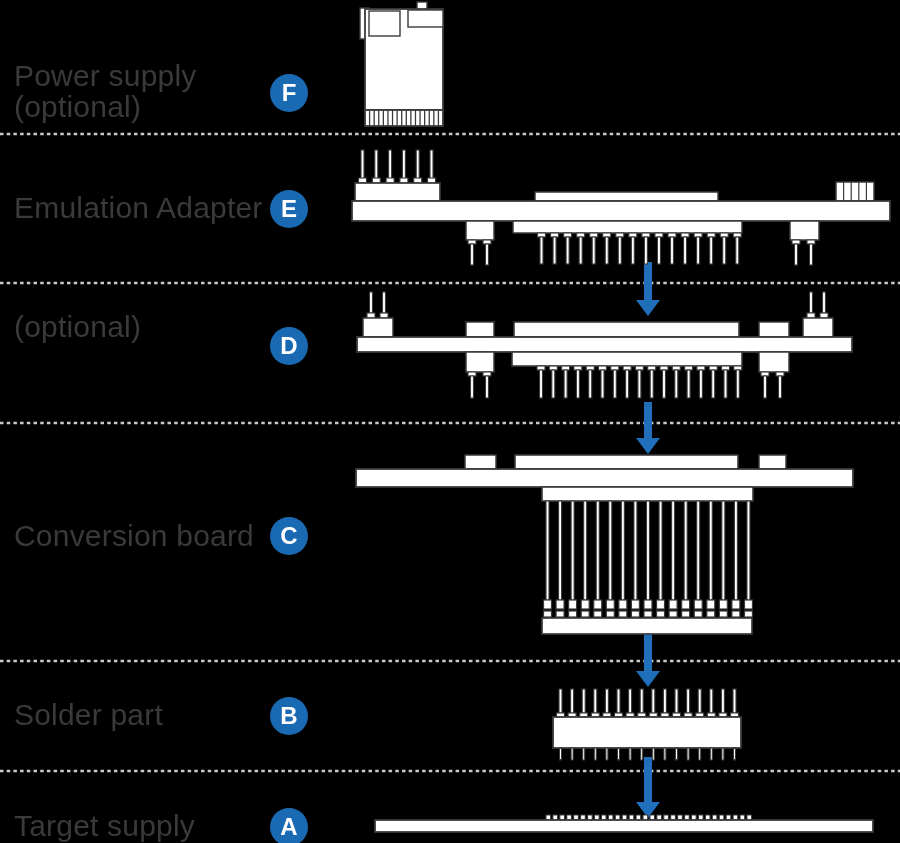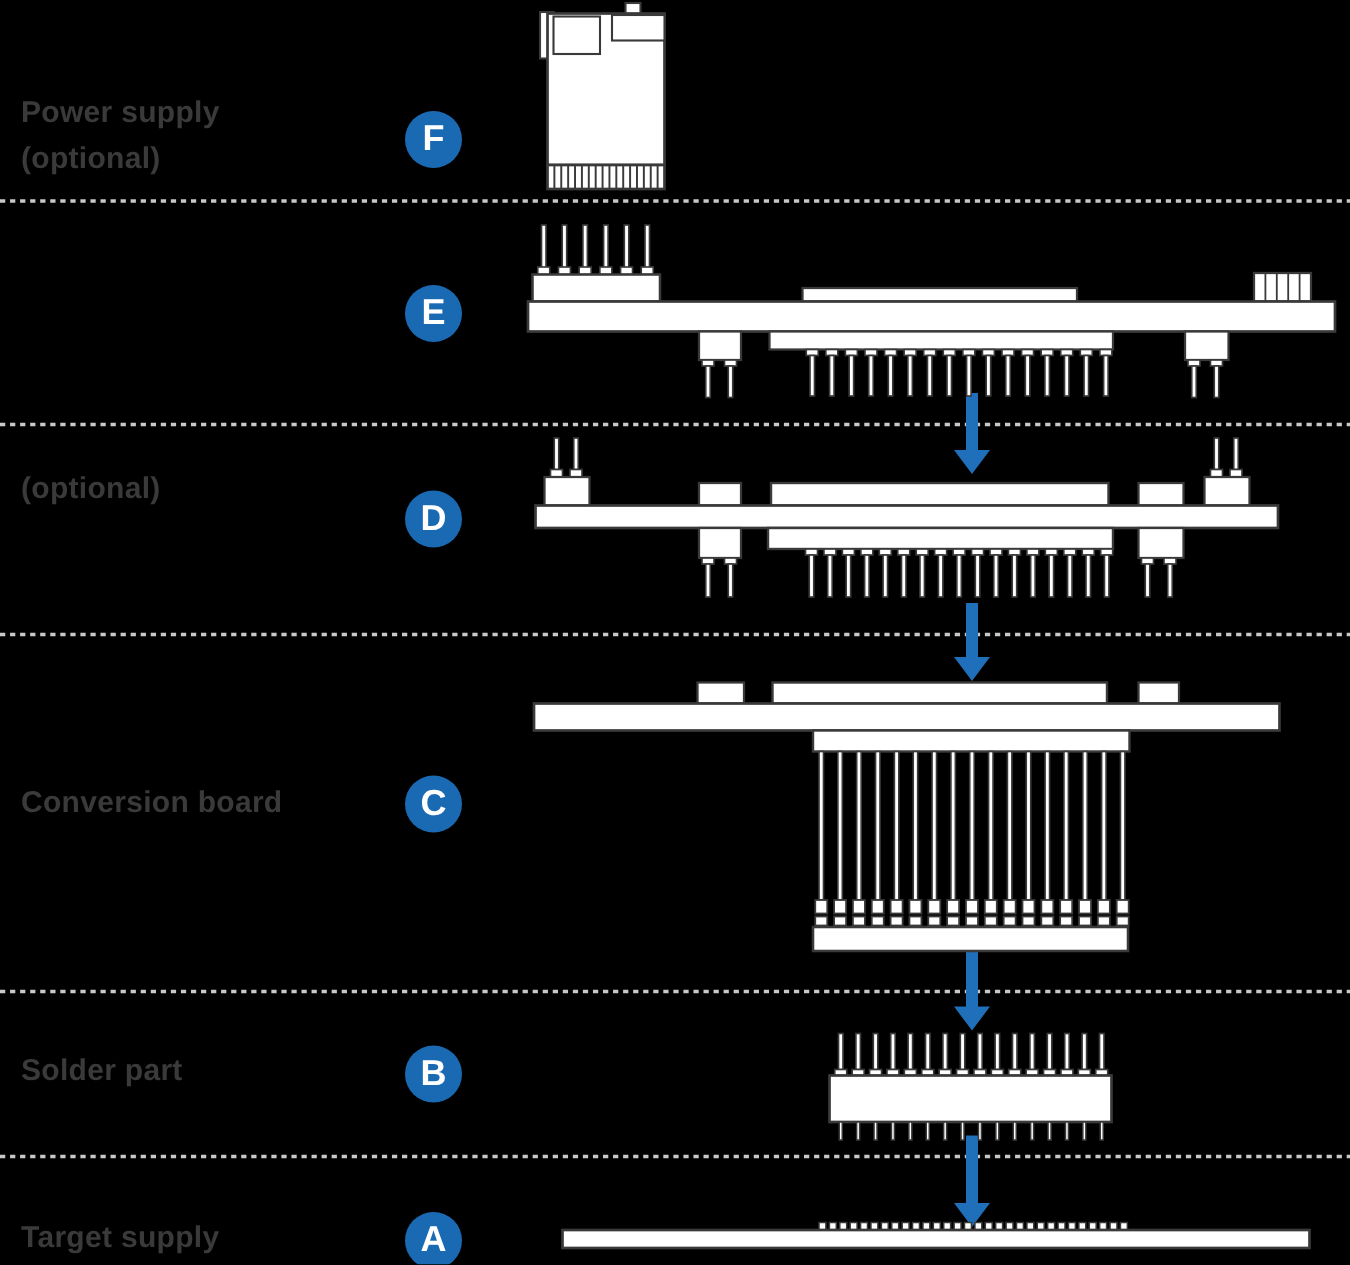--- a/index.html
+++ b/index.html
@@ -1,33 +1,36 @@
 <!DOCTYPE html>
 <html><head>
 <meta charset="utf-8">
 <style>
   html,body{margin:0;padding:0;background:#000;}
   .stage{position:relative;width:900px;height:843px;background:#000;overflow:hidden;
          font-family:"Liberation Sans",sans-serif;}
-  .row-label{position:absolute;left:14px;color:#3a3a3a;font-weight:bold;
-             font-size:20px;line-height:31px;letter-spacing:0.2px;}
+  .row-label{position:absolute;left:14px;color:#3a3a3a;font-weight:normal;
+             font-size:30px;line-height:31px;letter-spacing:0.2px;}
   .row-label span{display:block;}
   .step-badge{position:absolute;left:270px;width:38px;height:38px;border-radius:50%;
               background:#1a6ab3;color:#fff;font-weight:bold;font-size:24px;
               line-height:38px;text-align:center;}
   svg{position:absolute;left:0;top:0;}
 </style>
 </head>
 <body>
 
 <div class="stage">
 
   <div class="row-label" style="top:60px">
     <span>Power supply</span>
     <span>(optional)</span>
+  </div>
+  <div class="row-label" style="top:192px">
+    <span>Emulation Adapter</span>
   </div>
   <div class="row-label" style="top:311px">
     <span>(optional)</span>
   </div>
   <div class="row-label" style="top:699px">
     <span>Solder part</span>
   </div>
   <div class="row-label" style="top:520px">
     <span>Conversion board</span>
   </div>

